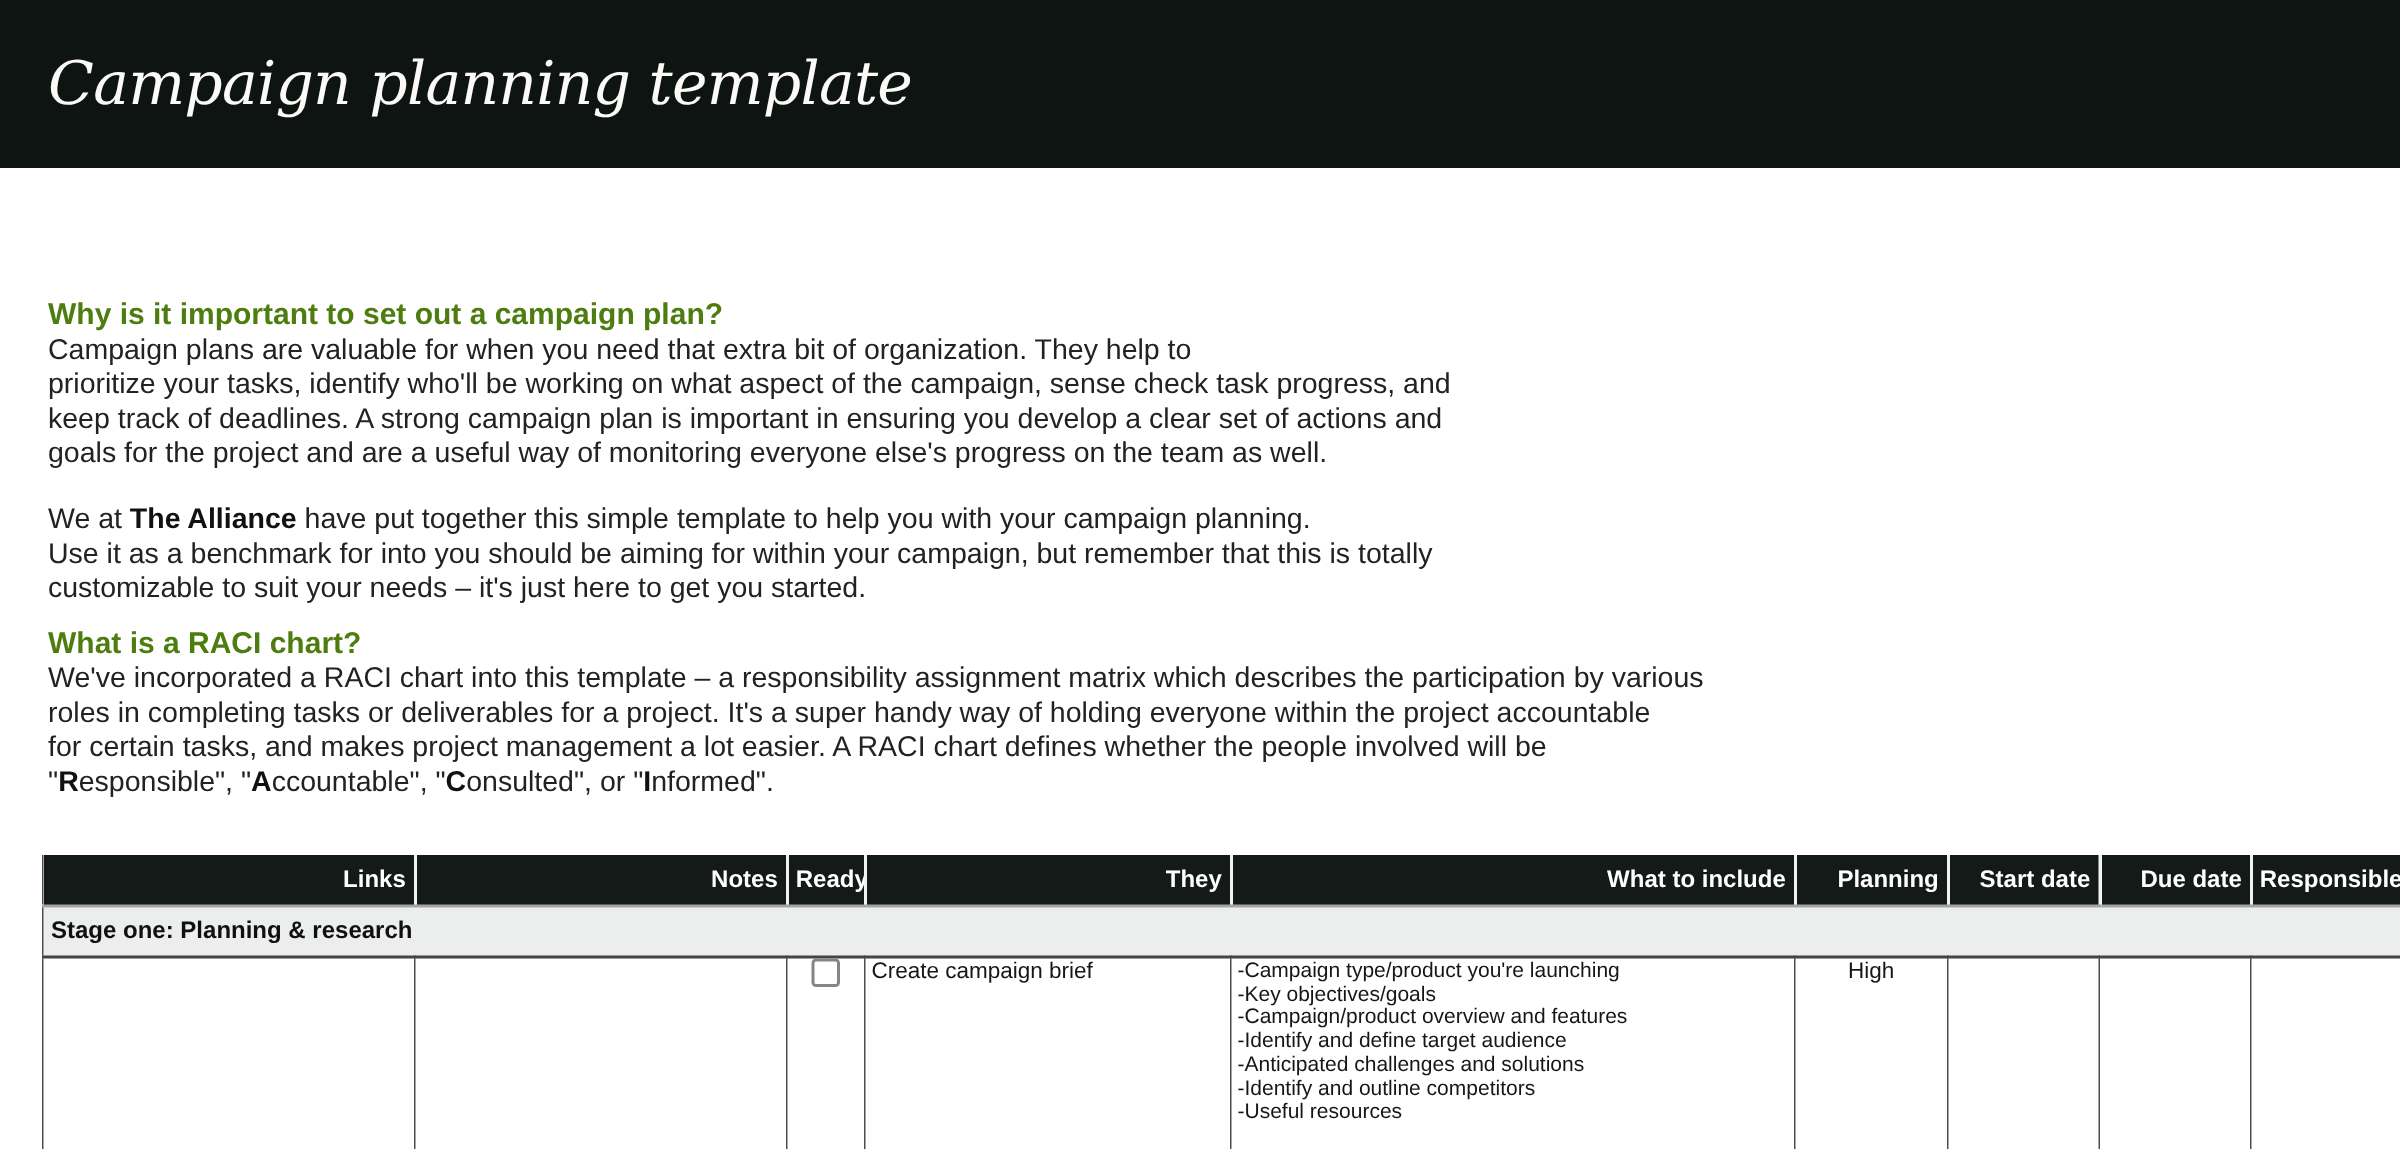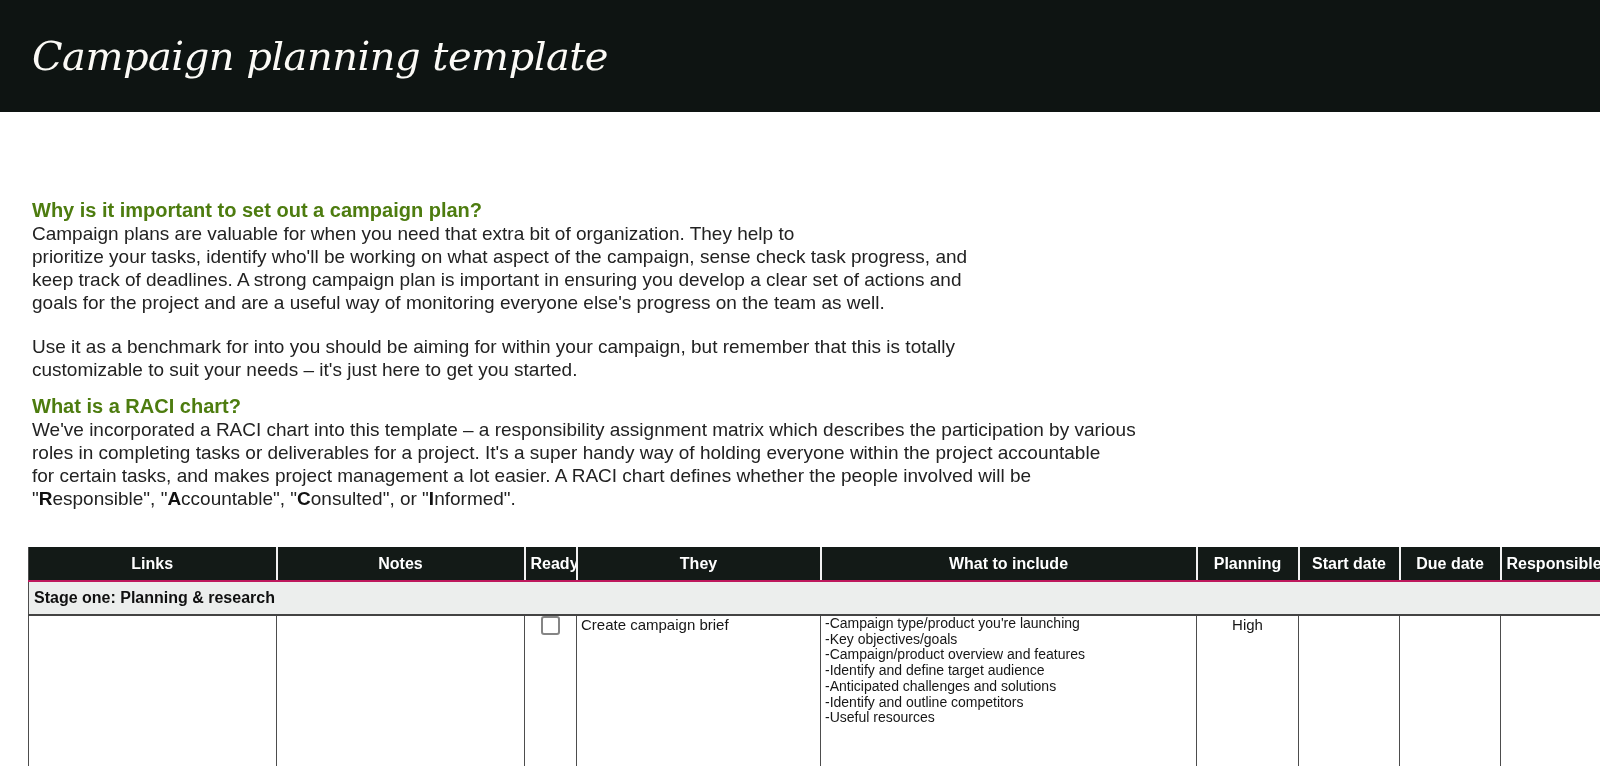--- a/index.html
+++ b/index.html
@@ -63,25 +63,25 @@
     border-collapse: collapse;
     table-layout: fixed;
     width: 1572px;
     border-left: 1px solid #4d4d4d;
   }
   th {
     background: #131a17;
     color: #ffffff;
     font-size: 16px;
     font-weight: 700;
-    text-align: center;
+    text-align: right;
     height: 29px;
     padding: 2px 5px;
     border-right: 2px solid #f2f2f2;
-    border-bottom: 2px solid #be185d;
+    border-bottom: 2px solid #a3a3a3;
     overflow: hidden;
     white-space: nowrap;
   }
   th:last-child { border-right: none; }
   tr.stage-row td {
     background: #eceeed;
     height: 28px;
     font-size: 16px;
     font-weight: 700;
     color: #101010;
@@ -126,20 +126,21 @@
 
   <section class="sec">
     <h2 class="sec-heading">Why is it important to set out a campaign plan?</h2>
     <p class="para">Campaign plans are valuable for when you need that extra bit of organization. They help to
 prioritize your tasks, identify who'll be working on what aspect of the campaign, sense check task progress, and
 keep track of deadlines. A strong campaign plan is important in ensuring you develop a clear set of actions and
 goals for the project and are a useful way of monitoring everyone else's progress on the team as well.</p>
   </section>
 
   <section class="sec">
+    <div class="inline-line"><span>We at </span><b>The Alliance</b><span> have put together this simple template to help you with your campaign planning.</span></div>
     <p class="para">Use it as a benchmark for into you should be aiming for within your campaign, but remember that this is totally
 customizable to suit your needs – it's just here to get you started.</p>
   </section>
 
   <section class="sec raci">
     <h2 class="sec-heading">What is a RACI chart?</h2>
     <p class="para">We've incorporated a RACI chart into this template – a responsibility assignment matrix which describes the participation by various
 roles in completing tasks or deliverables for a project. It's a super handy way of holding everyone within the project accountable
 for certain tasks, and makes project management a lot easier. A RACI chart defines whether the people involved will be</p>
     <div class="inline-line"><span>"</span><b>R</b><span>esponsible", "</span><b>A</b><span>ccountable", "</span><b>C</b><span>onsulted", or "</span><b>I</b><span>nformed".</span></div>

